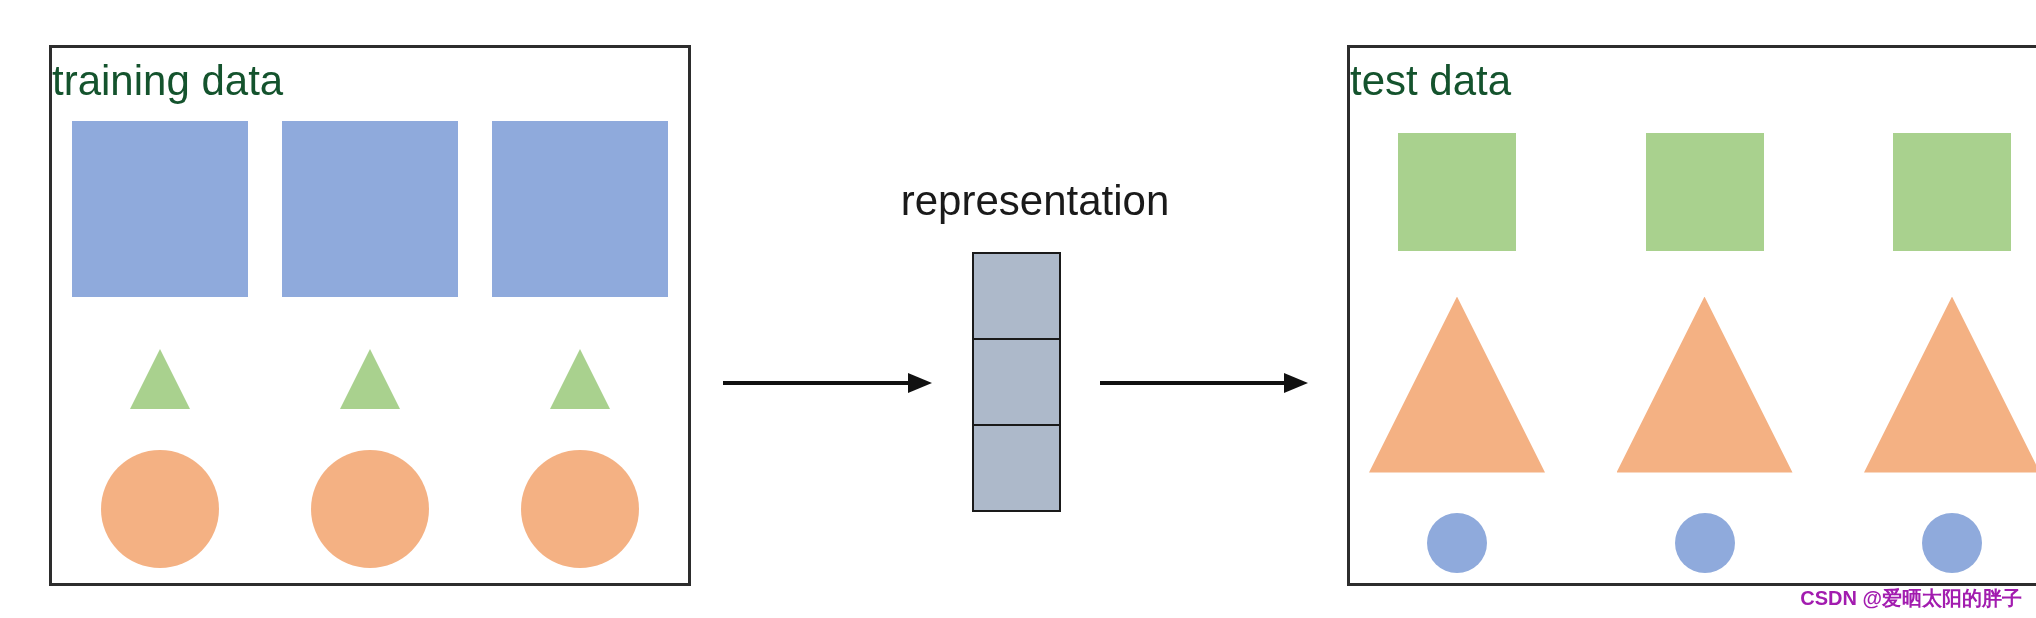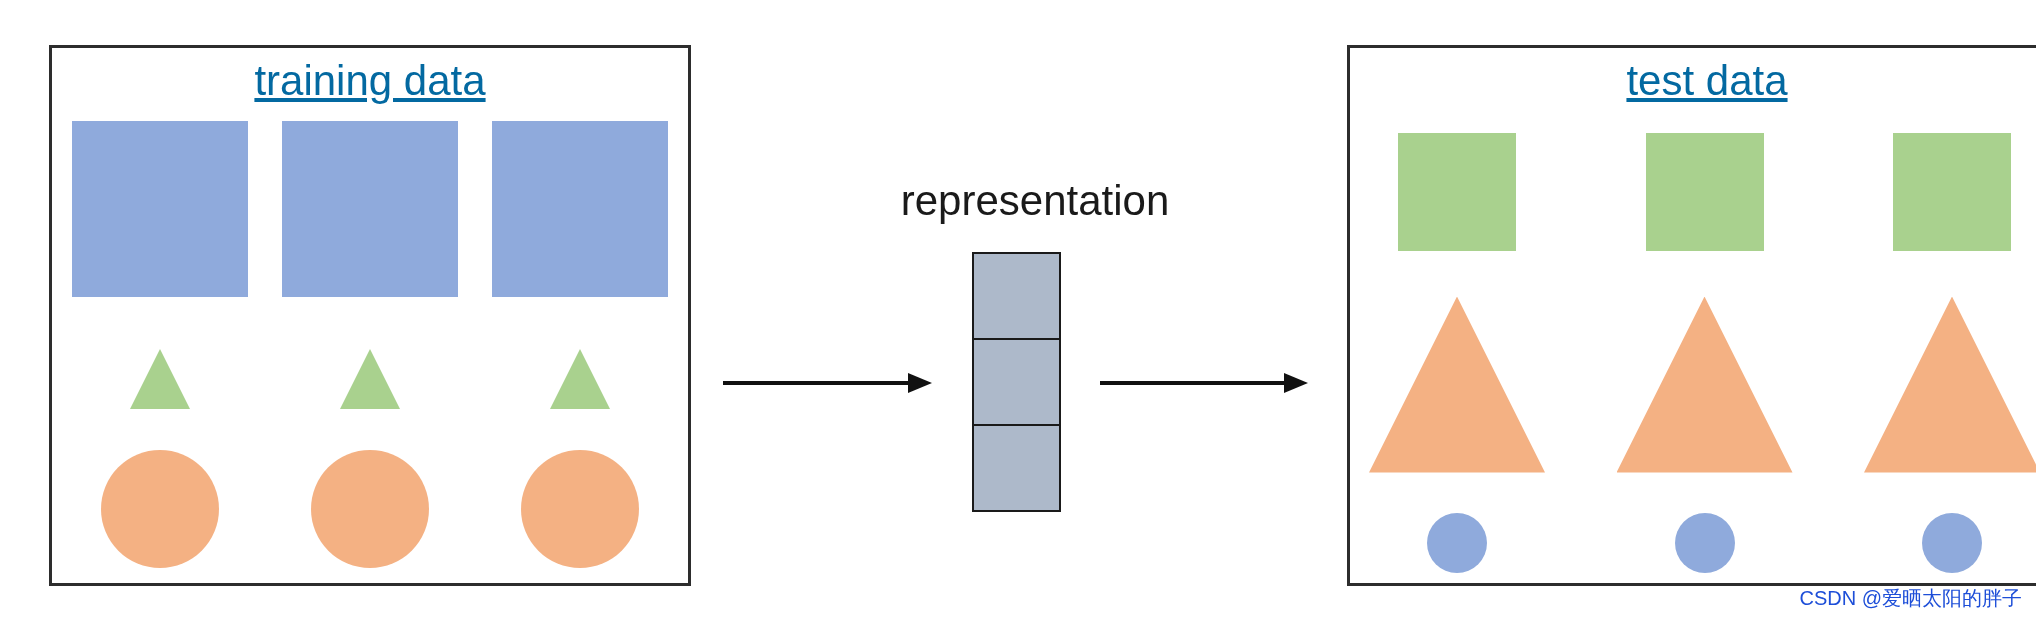--- a/index.html
+++ b/index.html
@@ -21,26 +21,24 @@
     height: 541px;
     border: 3px solid #2d2d2d;
     box-sizing: border-box;
     background: #ffffff;
   }
   .panel-title {
     position: absolute;
     top: 10px;
     left: 0;
     width: 100%;
-    text-align: center;
     font-size: 42px;
     line-height: 1.1;
-    color: #0369a1;
+    color: #14532d;
     white-space: nowrap;
-    text-decoration: underline;
   }
   .shape-row {
     position: absolute;
     left: 0;
     right: 0;
     display: flex;
     justify-content: space-between;
     box-sizing: border-box;
   }
   .shape-cell {
@@ -204,15 +202,15 @@
         </div>
         <div class="shape-cell">
           <div class="shape shape-circle" style="width: 60px; height: 60px; background: rgb(143, 170, 220);"></div>
         </div>
         <div class="shape-cell">
           <div class="shape shape-circle" style="width: 60px; height: 60px; background: rgb(143, 170, 220);"></div>
         </div>
       </div>
   </div>
 
-  <div class="watermark" style="color: #1d4ed8;">CSDN @爱晒太阳的胖子</div>
+  <div class="watermark" style="color: #a21caf; font-weight: bold;">CSDN @爱晒太阳的胖子</div>
 
 </div>
 
 </body></html>

